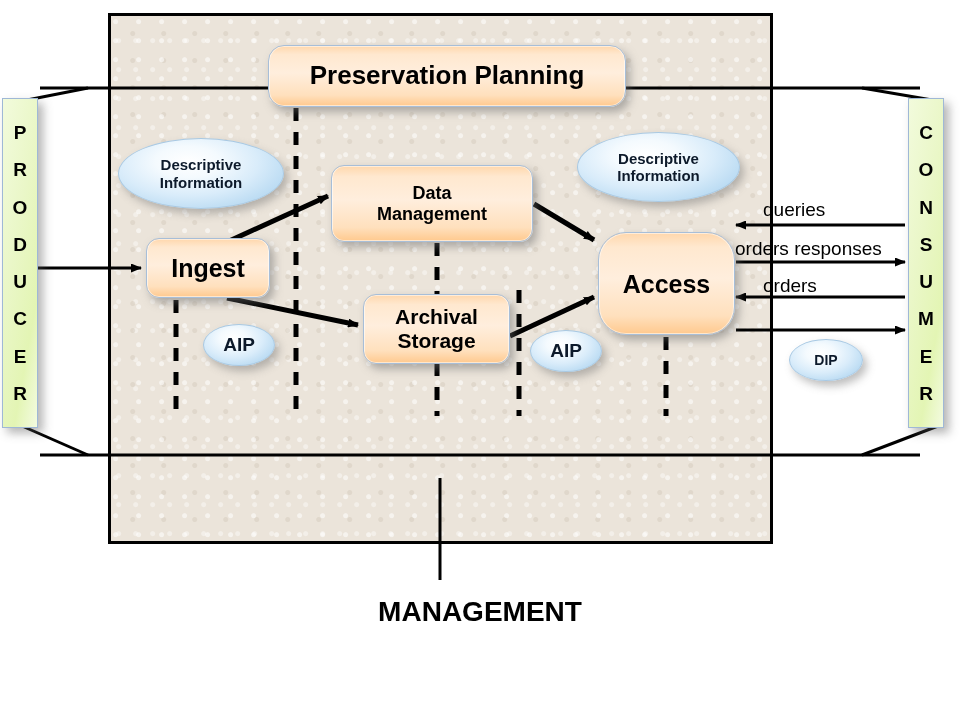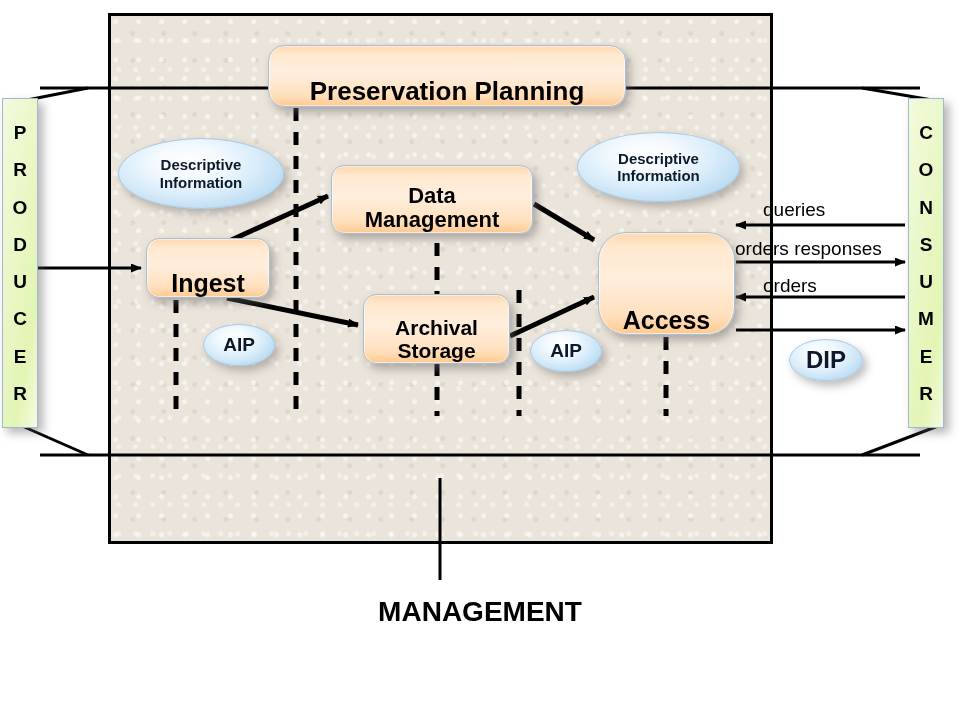--- a/index.html
+++ b/index.html
@@ -35,45 +35,45 @@
   #consumer{left:908px;top:98px;height:330px;}
   .actor span{line-height:1;}
 
   
   .ebox{
     position:absolute;box-sizing:border-box;
     background:linear-gradient(180deg,#ffd7ac 0%,#ffe8cf 14%,#ffeedd 45%,#ffe0bd 82%,#ffc98e 100%);
     border:1px solid #a7bed8;
     border-radius:13px;
     box-shadow:4px 5px 9px rgba(110,110,110,.5), inset 0 0 0 1px rgba(255,255,255,.55);
-    display:flex;align-items:flex-end;justify-content:center;text-align:center;
+    display:flex;align-items:center;justify-content:center;text-align:center;
     font-weight:bold;color:#000;line-height:1.12;
   }
   #preservation-planning{left:268px;top:45px;width:358px;height:62px;font-size:26px;border-radius:16px;}
-  #data-management{left:331px;top:165px;width:202px;height:69px;font-size:22px;}
+  #data-management{left:331px;top:165px;width:202px;height:77px;font-size:18px;}
   #ingest{left:146px;top:238px;width:124px;height:60px;font-size:25px;}
   #archival-storage{left:363px;top:294px;width:147px;height:70px;font-size:21px;}
   #access{left:598px;top:232px;width:137px;height:103px;font-size:25px;border-radius:28px;}
   #administration{left:151px;top:414px;width:576px;height:64px;font-size:27px;border-radius:16px;}
 
   
   .oval{
     position:absolute;box-sizing:border-box;
     background:radial-gradient(ellipse at 42% 33%,#ffffff 0%,#f4fafe 24%,#d9ecfa 52%,#bcdcf3 76%,#a9cfe9 100%);
     border:1px solid #a9c9e3;border-radius:50%;
     box-shadow:4px 5px 8px rgba(110,110,110,.45);
     display:flex;align-items:center;justify-content:center;text-align:center;
     font-weight:bold;color:#0d1a2b;line-height:1.15;
   }
   #di-left{left:118px;top:138px;width:166px;height:71px;font-size:15px;}
   #di-right{left:577px;top:132px;width:163px;height:70px;font-size:15px;}
   #sip{left:38px;top:276px;width:74px;height:42px;font-size:19px;}
   #aip-left{left:203px;top:324px;width:72px;height:42px;font-size:19px;}
   #aip-right{left:530px;top:330px;width:72px;height:42px;font-size:19px;}
-  #dip{left:789px;top:339px;width:74px;height:42px;font-size:24px;}
+  #dip{left:789px;top:339px;width:74px;height:42px;font-size:14px;}
 
   
   #wires{position:absolute;left:0;top:0;width:960px;height:720px;overflow:visible;}
 
   
   .flow-label{position:absolute;font-size:19px;color:#000;white-space:nowrap;}
   #lbl-queries{left:763px;top:199px;}
   #lbl-query-responses{left:735px;top:238px;}
   #lbl-orders{left:763px;top:275px;}
   #management-label{position:absolute;left:0;top:596px;width:960px;text-align:center;

